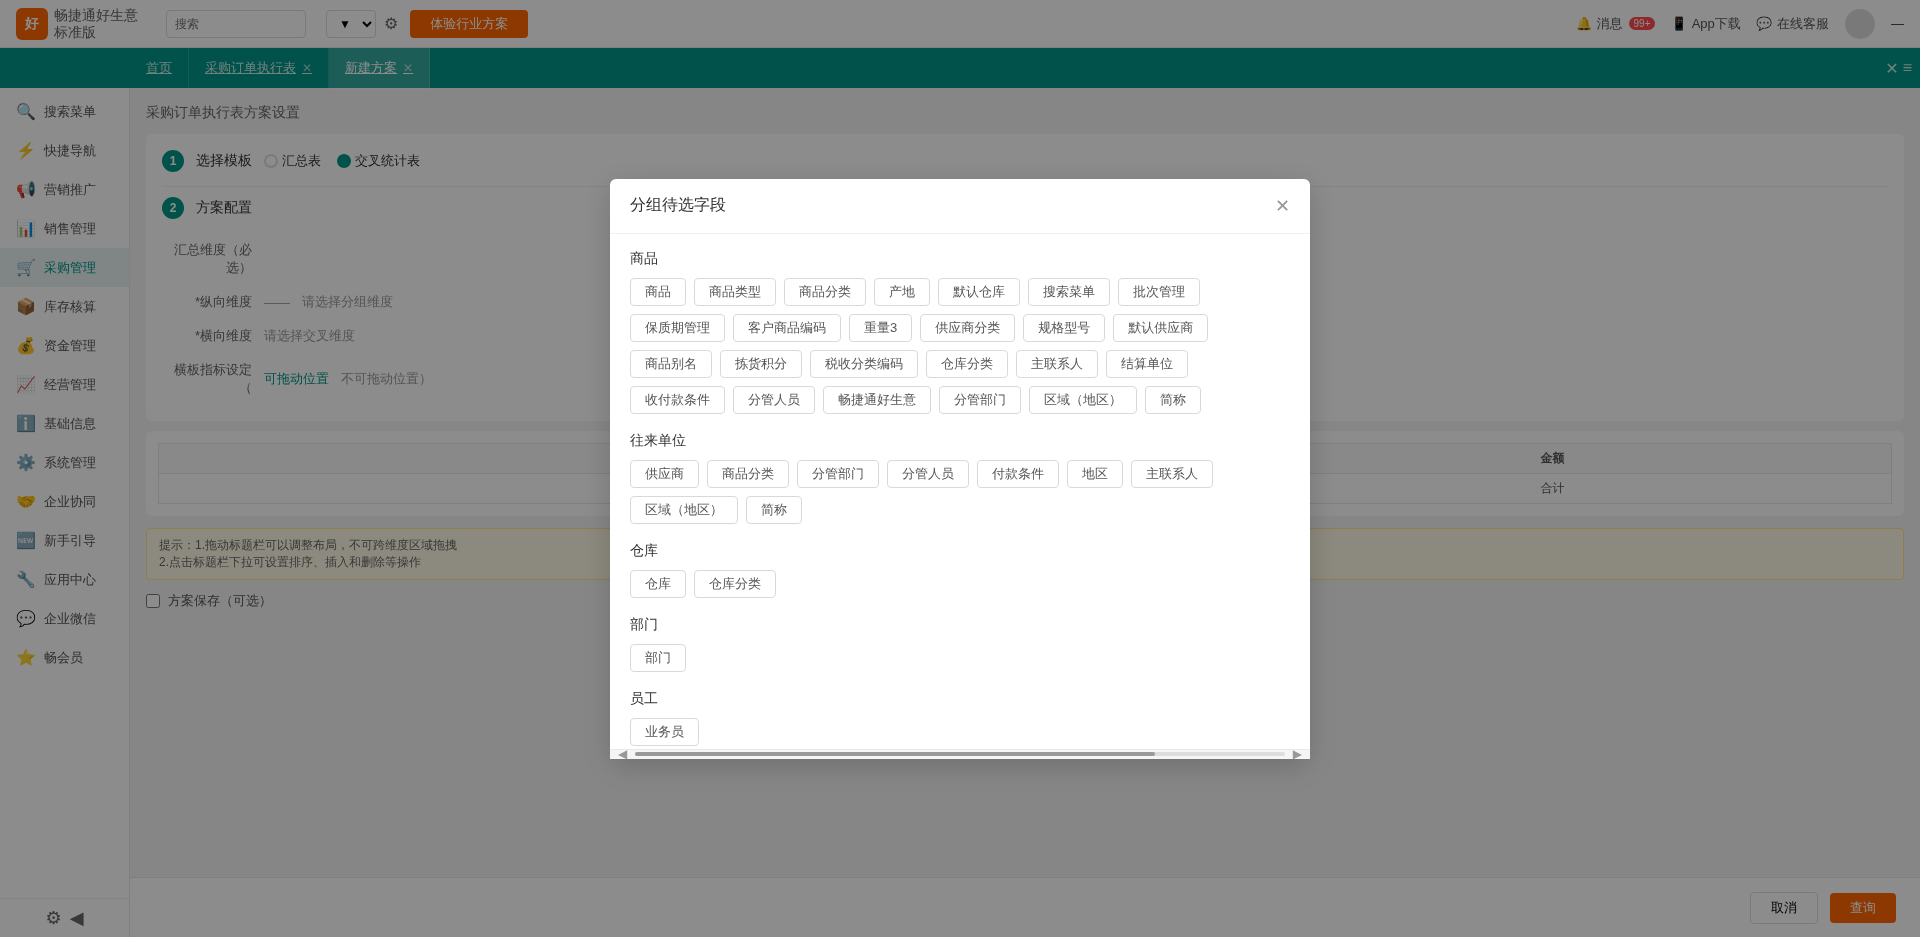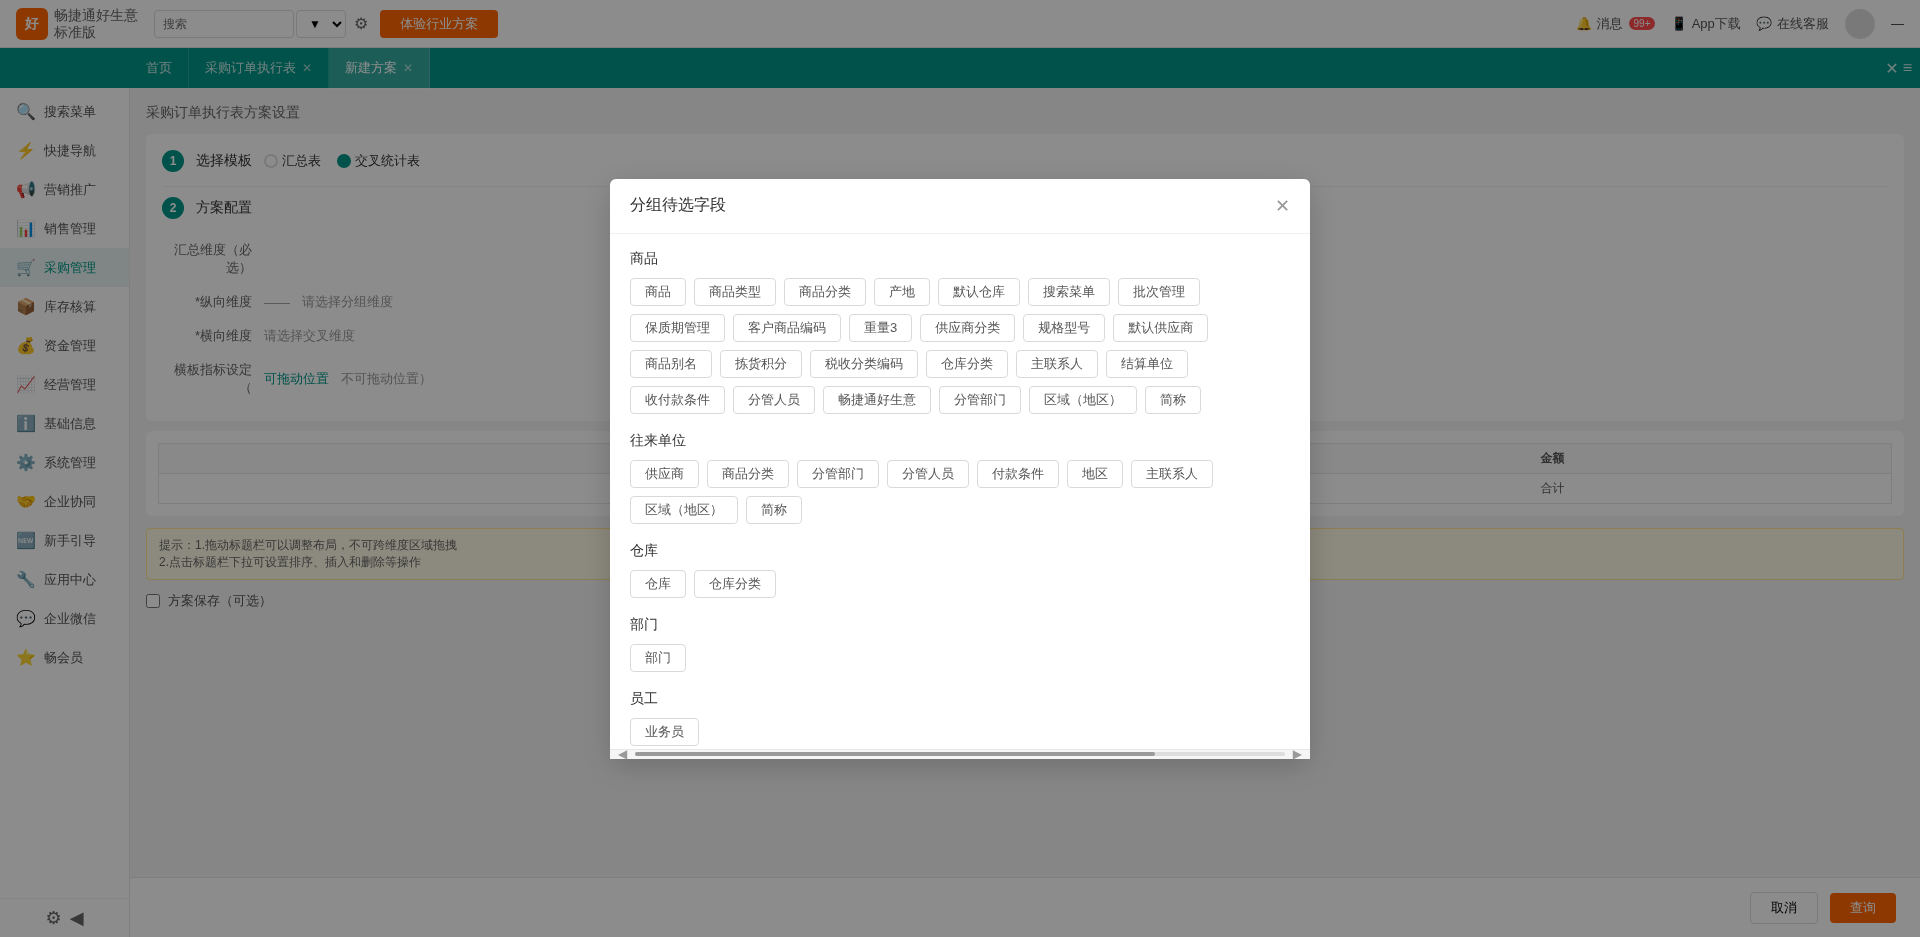--- a/index.html
+++ b/index.html
@@ -33,24 +33,24 @@
       display: flex;
       align-items: center;
       justify-content: center;
       color: white;
       font-weight: bold;
       font-size: 14px;
     }
     .logo-text { font-size: 14px; color: #666; line-height: 1.2; }
     .top-search {
       flex: 0 0 180px;
-      margin-left: 8px;
+      margin-left: 20px;
       display: flex;
       align-items: flex-start;
-      gap: 2px;
+      gap: 20px;
     }
     .top-search input {
       width: 140px;
       height: 28px;
       border: 1px solid #ddd;
       border-radius: 4px;
       padding: 0 8px;
       font-size: 12px;
     }
     .nav-dropdown {
@@ -125,20 +125,21 @@
     .tab-item {
       height: 43px;
       display: flex;
       align-items: center;
       padding: 0 16px;
       color: rgba(255,255,255,0.8);
       cursor: pointer;
       font-size: 13px;
       gap: 6px;
       border-right: 1px solid rgba(255,255,255,0.15);
+      text-decoration: underline;
     }
     .tab-item.active {
       background: rgba(255,255,255,0.2);
       color: white;
     }
     .tab-close {
       font-size: 12px;
       color: rgba(255,255,255,0.6);
       cursor: pointer;
     }

